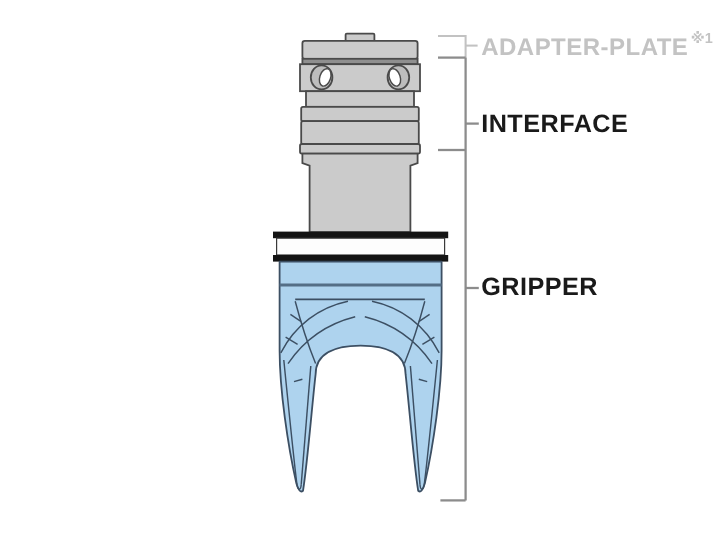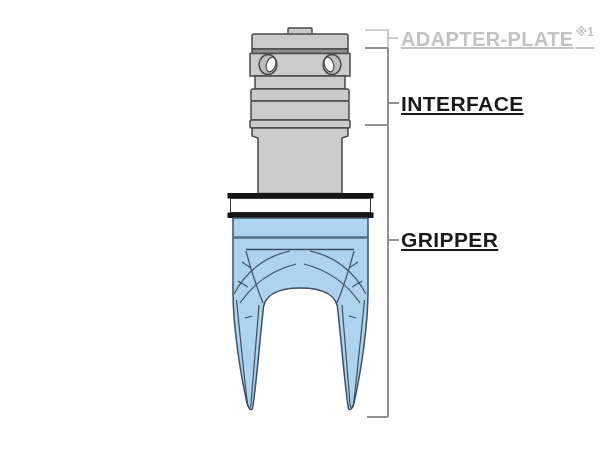--- a/index.html
+++ b/index.html
@@ -12,21 +12,20 @@
   }
   .stage{position:relative;width:600px;height:450px;}
   .stage svg{position:absolute;left:0;top:0;}
   .callout{
     position:absolute;
     font-weight:bold;
     white-space:nowrap;
     line-height:1.1;
     letter-spacing:0.4px;
     user-select:none;
-    text-decoration:underline;
   }
   .callout-muted{
     left:401px;top:28px;
     font-size:20px;
     color:#c3c3c3;
   }
   .callout-muted sup{
     font-size:12px;
     letter-spacing:0;
     position:relative;top:-2px;left:2px;

